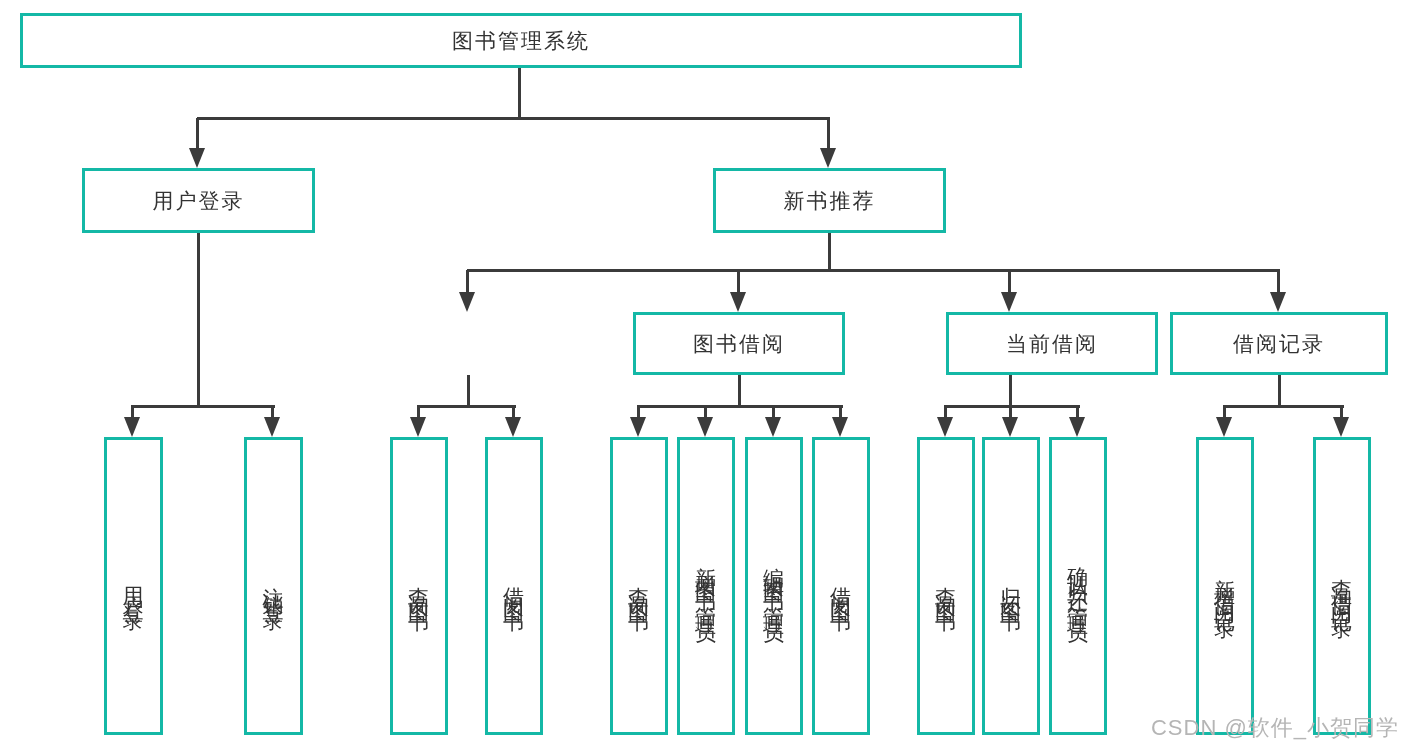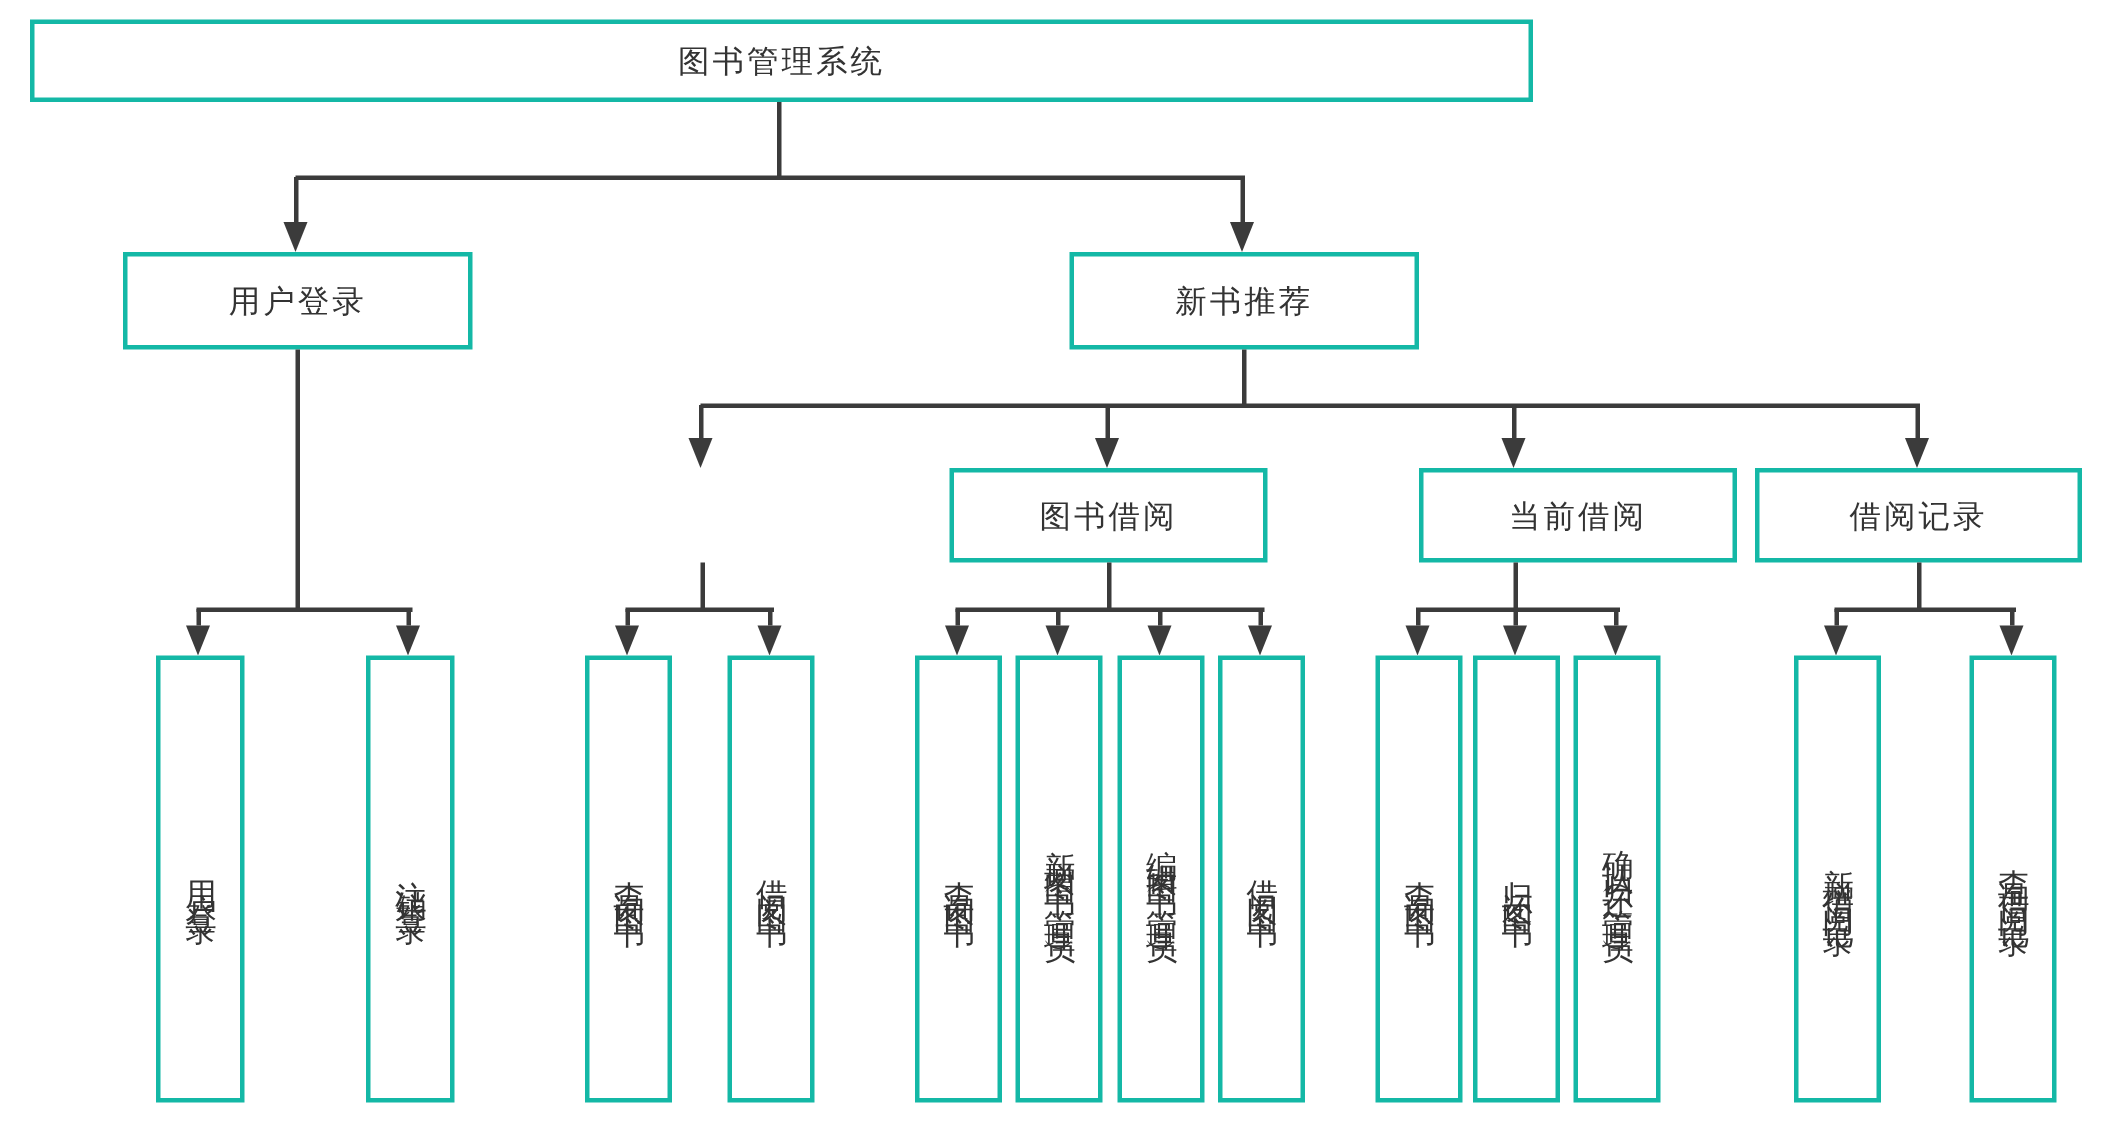--- a/index.html
+++ b/index.html
@@ -115,14 +115,15 @@
   <div class="box vbox" style="left:745px;top:437px;width:58px;height:298px;">编辑图书（管理员）</div>
   <div class="box vbox" style="left:812px;top:437px;width:58px;height:298px;">借阅图书</div>
 
   <div class="box vbox" style="left:917px;top:437px;width:58px;height:298px;">查询图书</div>
   <div class="box vbox" style="left:982px;top:437px;width:58px;height:298px;">归还图书</div>
   <div class="box vbox" style="left:1049px;top:437px;width:58px;height:298px;">确认归还（管理员）</div>
 
   <div class="box vbox" style="left:1196px;top:437px;width:58px;height:298px;">新增借阅记录</div>
   <div class="box vbox" style="left:1313px;top:437px;width:58px;height:298px;">查询借阅记录</div>
 
+  <div class="watermark">CSDN @软件_小贺同学</div>
 
 </div>
 
 </body></html>

